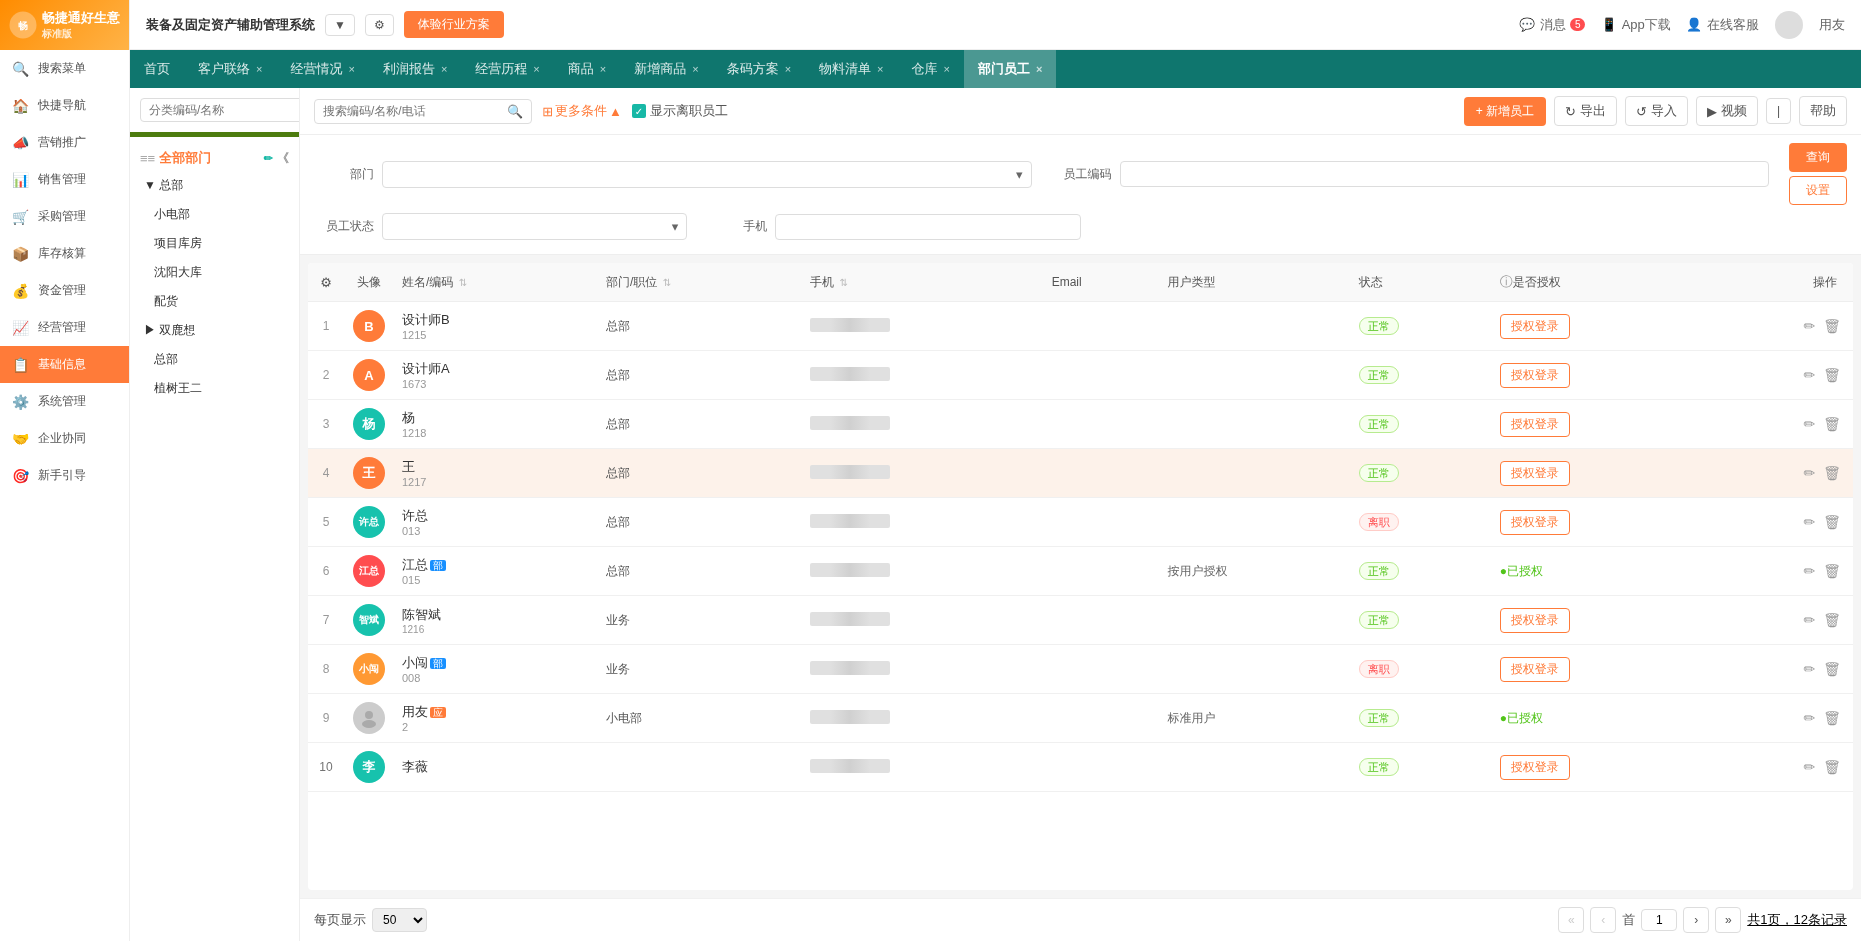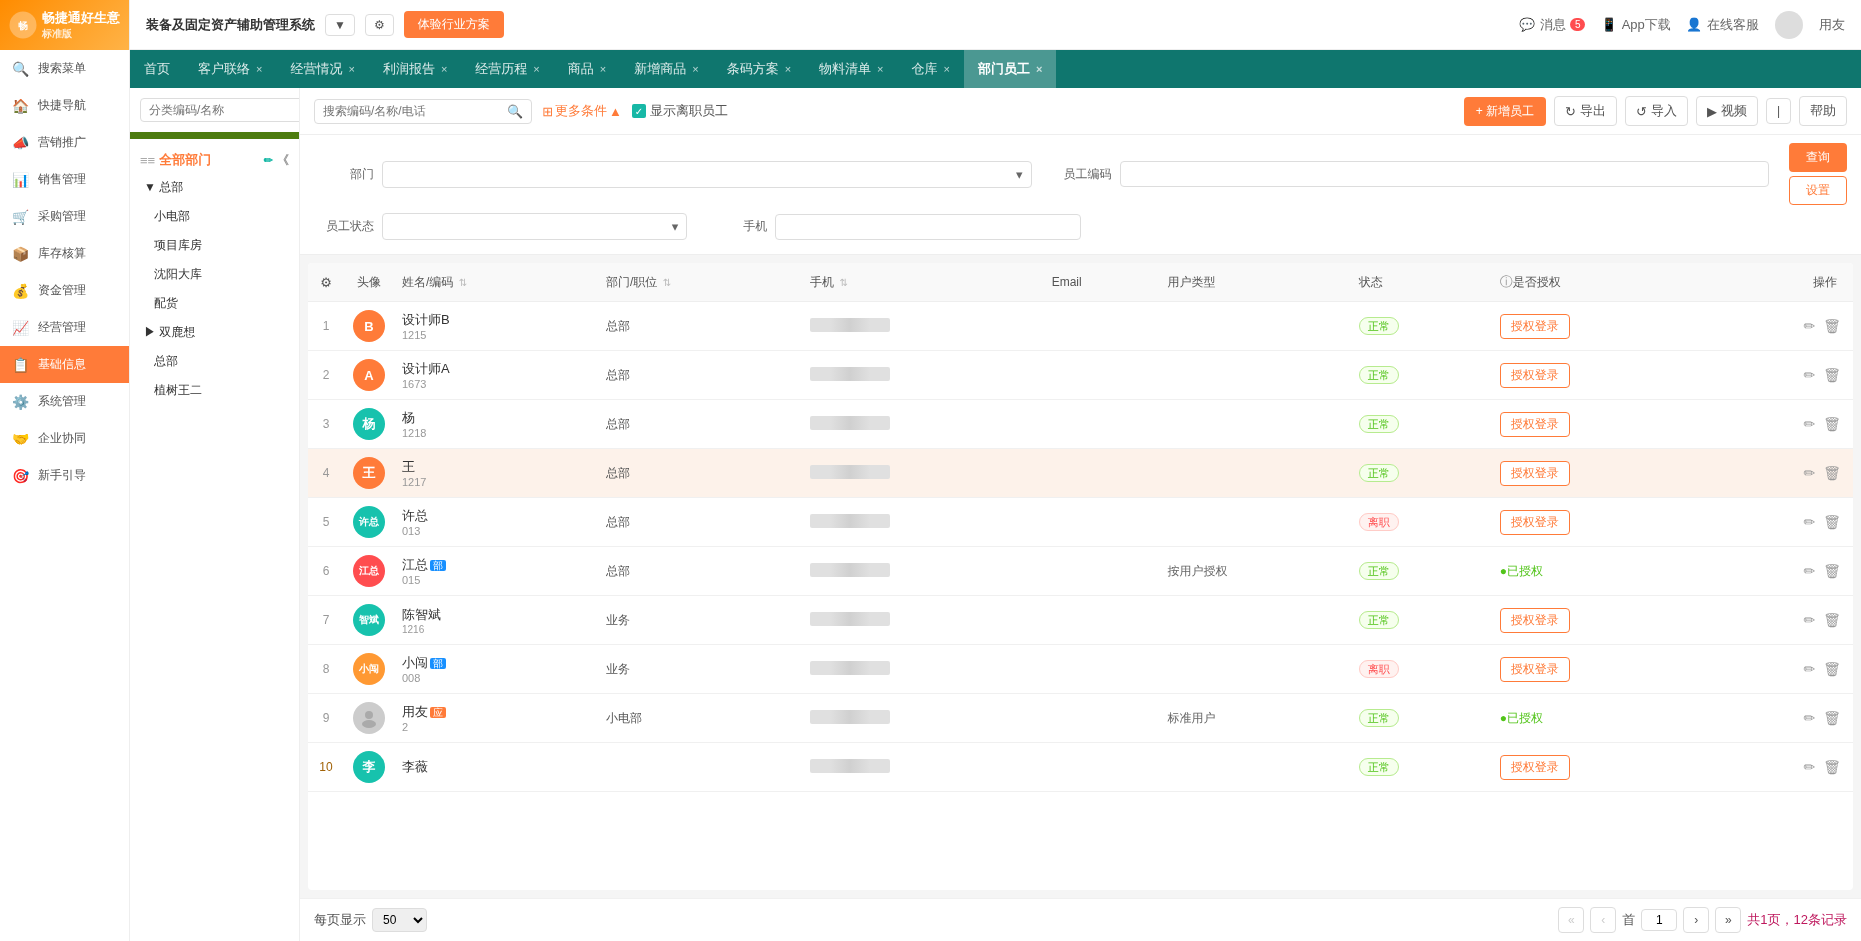--- a/index.html
+++ b/index.html
@@ -33,21 +33,21 @@
     .nav-tabs { background: #0f766e; display: flex; align-items: center; flex-shrink: 0; overflow-x: auto; }
     .nav-tab { padding: 10px 14px; color: rgba(255,255,255,0.85); cursor: pointer; white-space: nowrap; font-size: 13px; display: flex; align-items: center; gap: 4px; }
     .nav-tab.active { background: rgba(255,255,255,0.25); color: white; font-weight: bold; }
     .nav-tab-close { font-size: 11px; color: rgba(255,255,255,0.7); margin-left: 2px; }
 
     
     .content { flex: 1; display: flex; overflow: hidden; background: #f5f5f5; }
 
     
     .dept-panel { width: 170px; background: #fff; border-right: 1px solid #eee; flex-shrink: 0; overflow-y: auto; }
-    .dept-panel-header { padding: 10px; display: flex; align-items: flex-end; gap: 6px; border-bottom: 7px solid #4d7c0f; }
+    .dept-panel-header { padding: 10px; display: flex; align-items: flex-end; gap: 6px; border-bottom: 5px solid #4d7c0f; }
     .dept-search { flex: 1; border: 1px solid #ddd; border-radius: 4px; padding: 4px 8px; font-size: 12px; color: #999; }
     .dept-panel-body { padding: 8px 0; }
     .dept-section-title { padding: 4px 10px; color: #ff7b39; font-size: 12px; font-weight: bold; display: flex; align-items: center; gap: 4px; }
     .dept-item { padding: 6px 10px 6px 24px; color: #333; font-size: 12px; cursor: pointer; display: flex; align-items: center; gap: 4px; }
 
     
     .employee-area { flex: 1; display: flex; flex-direction: column; overflow: hidden; padding: 0; }
 
     
     .search-bar { background: #fff; padding: 8px 14px; display: flex; align-items: center; gap: 10px; border-bottom: 1px solid #eee; flex-shrink: 0; }
@@ -93,21 +93,21 @@
     .sort-icon { color: #bbb; font-size: 10px; margin-left: 2px; }
 
     
     .pagination { background: white; border-top: 1px solid #f0f0f0; padding: 8px 14px; display: flex; align-items: center; justify-content: space-between; flex-shrink: 0; font-size: 12px; color: #555; }
     .page-size-wrap { display: flex; align-items: center; gap: 6px; }
     .page-size-select { border: 1px solid #ddd; border-radius: 4px; padding: 3px 6px; font-size: 12px; }
     .pagination-controls { display: flex; align-items: center; gap: 6px; }
     .page-btn { width: 26px; height: 26px; border: 1px solid #ddd; border-radius: 4px; background: white; cursor: pointer; display: flex; align-items: center; justify-content: center; color: #555; font-size: 12px; }
     .page-btn.disabled { color: #ccc; cursor: not-allowed; }
     .page-input { width: 36px; border: 1px solid #ddd; border-radius: 4px; padding: 3px 6px; text-align: center; font-size: 12px; }
-    .total-text { color: #be185d; }
+    .total-text { color: #000000; text-decoration: underline; }
   </style>
 </head>
 <body>
 
 <div class="sidebar">
   <div class="sidebar-logo">
     <svg class="sidebar-logo-icon" viewBox="0 0 40 40">
       <circle cx="20" cy="20" r="18" fill="rgba(255,255,255,0.3)"></circle>
       <text x="20" y="25" text-anchor="middle" fill="white" font-size="14" font-weight="bold">畅</text>
     </svg>
@@ -552,21 +552,21 @@
                 <td><span class="status-normal">正常</span></td>
                 <td><span class="authorized-dot">●已授权</span></td>
                 <td style="text-align: right; padding-right: 12px;">
     <div class="action-icons" style="justify-content:flex-end;">
       <span class="action-icon" title="编辑">✏</span>
       <span class="action-icon" title="删除">🗑</span>
     </div>
   </td>
               </tr>
               <tr>
-                <td style="text-align: center; color: #a16207;">10</td>
+                <td style="text-align: center; color: #737373;">10</td>
                 <td style="text-align: center;">
                   <div class="avatar-circle" style="background: rgb(23, 194, 173); margin: 0px auto; font-size: 13px;">李</div>
                 </td>
                 <td>
                   <div style="font-size:13px;color:#333;">李薇</div>
                   <div style="color:#999;font-size:11px;"></div>
                 </td>
                 <td style="color: rgb(85, 85, 85);"></td>
                 <td><span class="phone-blur"></span></td>
                 <td></td>

